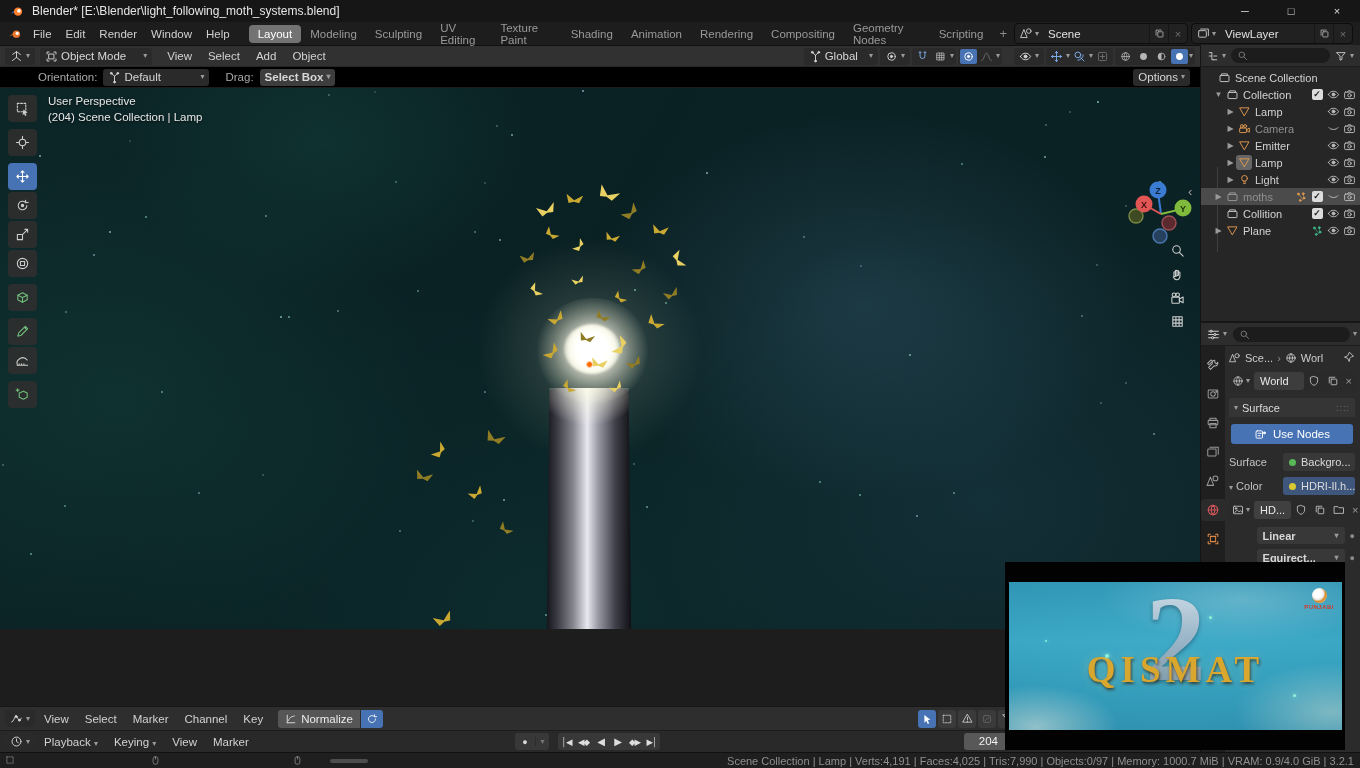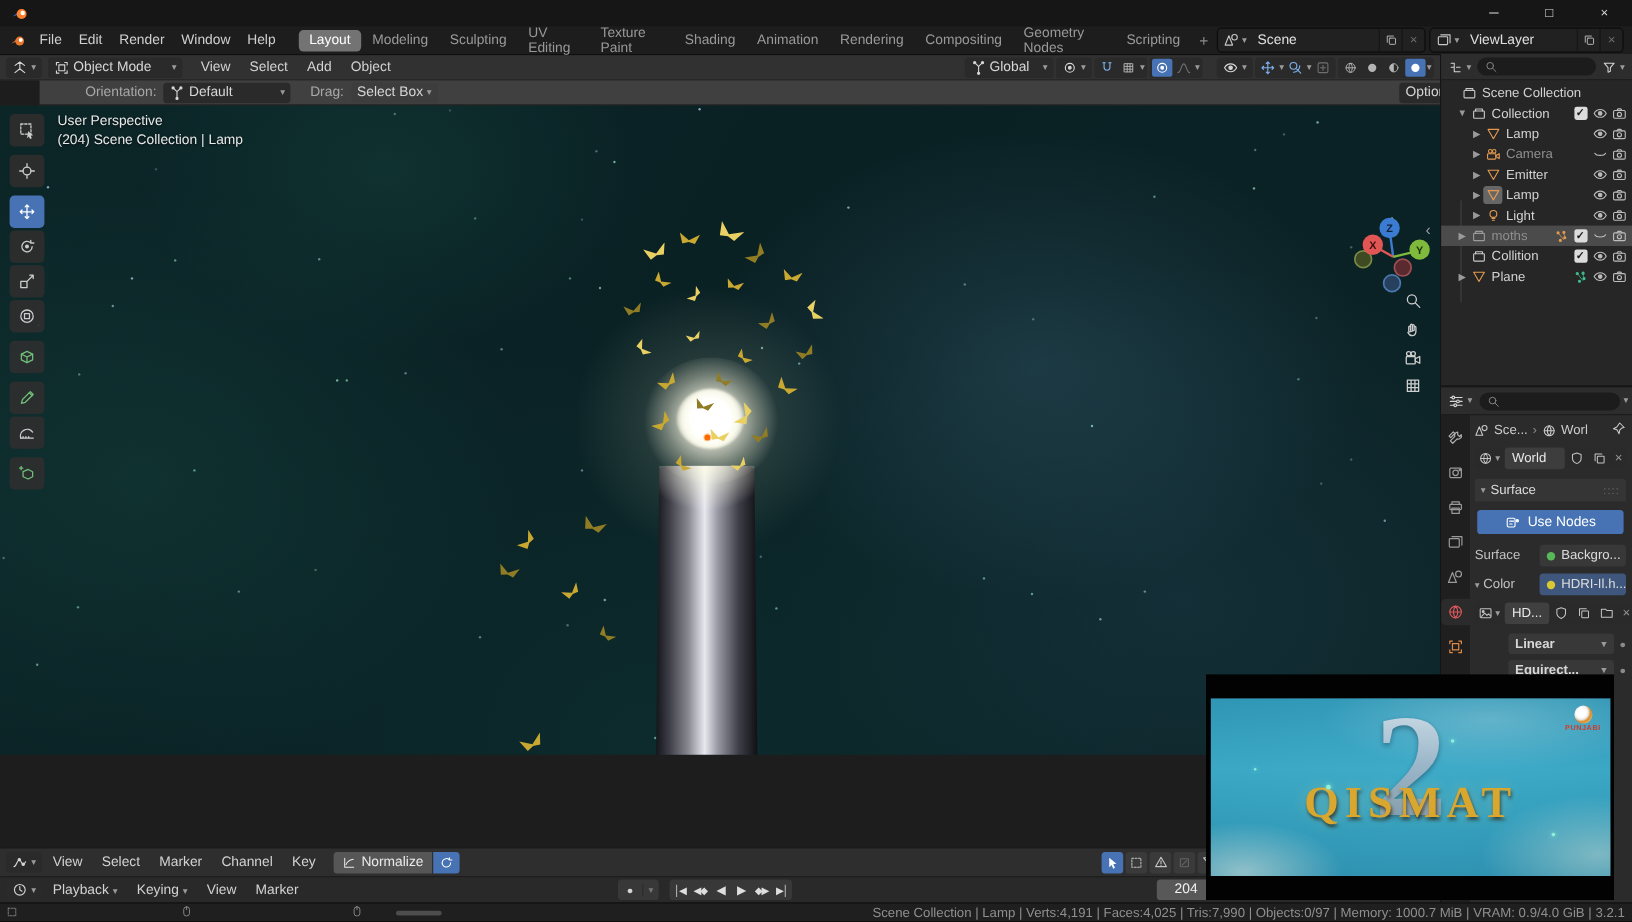--- a/index.html
+++ b/index.html
@@ -25,22 +25,22 @@
   .tab.add{color:#8a8a8a;font-size:13px;padding:0 7px;}
   .selectors{margin-left:auto;display:flex;gap:3px;margin-right:3px;}
   .selector{display:flex;align-items:center;background:#212121;border:1px solid #0d0d0d;border-radius:4px;height:19px;overflow:hidden;}
   .selector .sel-ic{padding:0 3px 0 5px;display:flex;align-items:center;gap:2px;color:#c8c8c8;}
   .selector .sel-name{padding:0 6px;color:#e0e0e0;font-size:11.5px;flex:1;}
   .selector .sel-btn{width:18px;display:flex;align-items:center;justify-content:center;color:#b8b8b8;border-left:1px solid #161616;height:100%;}
   .selector .sel-x{color:#6f6f6f;font-size:11px;}
   
   .vph{position:absolute;top:46px;left:0;width:1200px;height:21px;background:#313131;
        display:flex;align-items:center;gap:2px;padding:0 5px;box-sizing:border-box;border-bottom:1px solid #262626;}
-  .vpt{position:absolute;top:67px;left:0;width:1200px;height:21px;background:#404040;
-       display:flex;align-items:center;box-sizing:border-box;border-bottom:1px solid #1c1c1c;margin-left:33px;}
+  .vpt{position:absolute;top:67px;left:0;width:1200px;height:21px;background:#000000;
+       display:flex;align-items:center;box-sizing:border-box;border-bottom:1px solid #1c1c1c;}
   .hbtn{display:inline-flex;align-items:center;gap:3px;background:#2a2a2a;border-radius:3px;
         padding:0 5px;height:17px;color:#d6d6d6;font-size:11.5px;}
   .hmenu{padding:0 7px;color:#d2d2d2;font-size:11.5px;}
   .hlabel{color:#a8a8a8;font-size:11.5px;}
   .togrp{display:flex;align-items:center;background:#2a2a2a;border-radius:3px;height:17px;padding:0 2px;gap:1px;}
   .tico{width:17px;height:15px;display:flex;align-items:center;justify-content:center;color:#b5b5b5;border-radius:2px;}
   .tico.on{color:#7fb0ee;}
   .tico.sel{background:#4772b3;color:#fff;}
   .tico.dim{color:#6f6f6f;}
   
@@ -179,20 +179,21 @@
 <div class="app">
 
   <div class="titlebar">
     <span class="ic">
       <svg viewBox="0 0 16 16" width="15" height="15">
           <path d="M1.5 10.5l6.5-5 2.5 2z" fill="#2a6fd0"></path>
           <circle cx="9.6" cy="8.2" r="4.4" fill="#ff7f2a"></circle>
           <circle cx="10.6" cy="7.2" r="2" fill="#fff"></circle>
         </svg>
     </span>
+    <span class="title-text">Blender* [E:\Blender\light_following_moth_systems.blend]</span>
     <div class="win-controls">
       <span class="winbtn">─</span>
       <span class="winbtn">□</span>
       <span class="winbtn close">×</span>
     </div>
   </div>
 
   <div class="topbar">
     <span class="ic" style="padding:0 4px;">
       <svg viewBox="0 0 16 16" width="14" height="14">
@@ -428,21 +429,21 @@
             <path d="M8 13V6.5M8 6.5L4.5 3.2M8 6.5l3.5-3.3"></path>
             <circle cx="4" cy="2.8" r="1.1" fill="currentColor"></circle>
             <circle cx="12" cy="2.8" r="1.1" fill="currentColor"></circle>
             <circle cx="8" cy="13.6" r="1.1" fill="currentColor"></circle>
           </svg>
         </i>
         <span>Default</span>
         <span class="caret" style="margin-left:auto;">▾</span>
     </span>
     <span class="hlabel" style="margin-left:16px;">Drag:</span>
-    <span class="hbtn" style="margin-left:6px;background:#3d3d3d;">
+    <span class="hbtn" style="margin-left:6px;background:#3d3d3d;font-weight:bold;">
       <span>Select Box</span>
         <span class="caret">▾</span>
     </span>
     <span class="hbtn" style="position:absolute;right:10px;background:#2a2a2a;">
       <span>Options</span>
         <span class="caret">▾</span>
     </span>
   </div>
 
   <div class="viewport">

